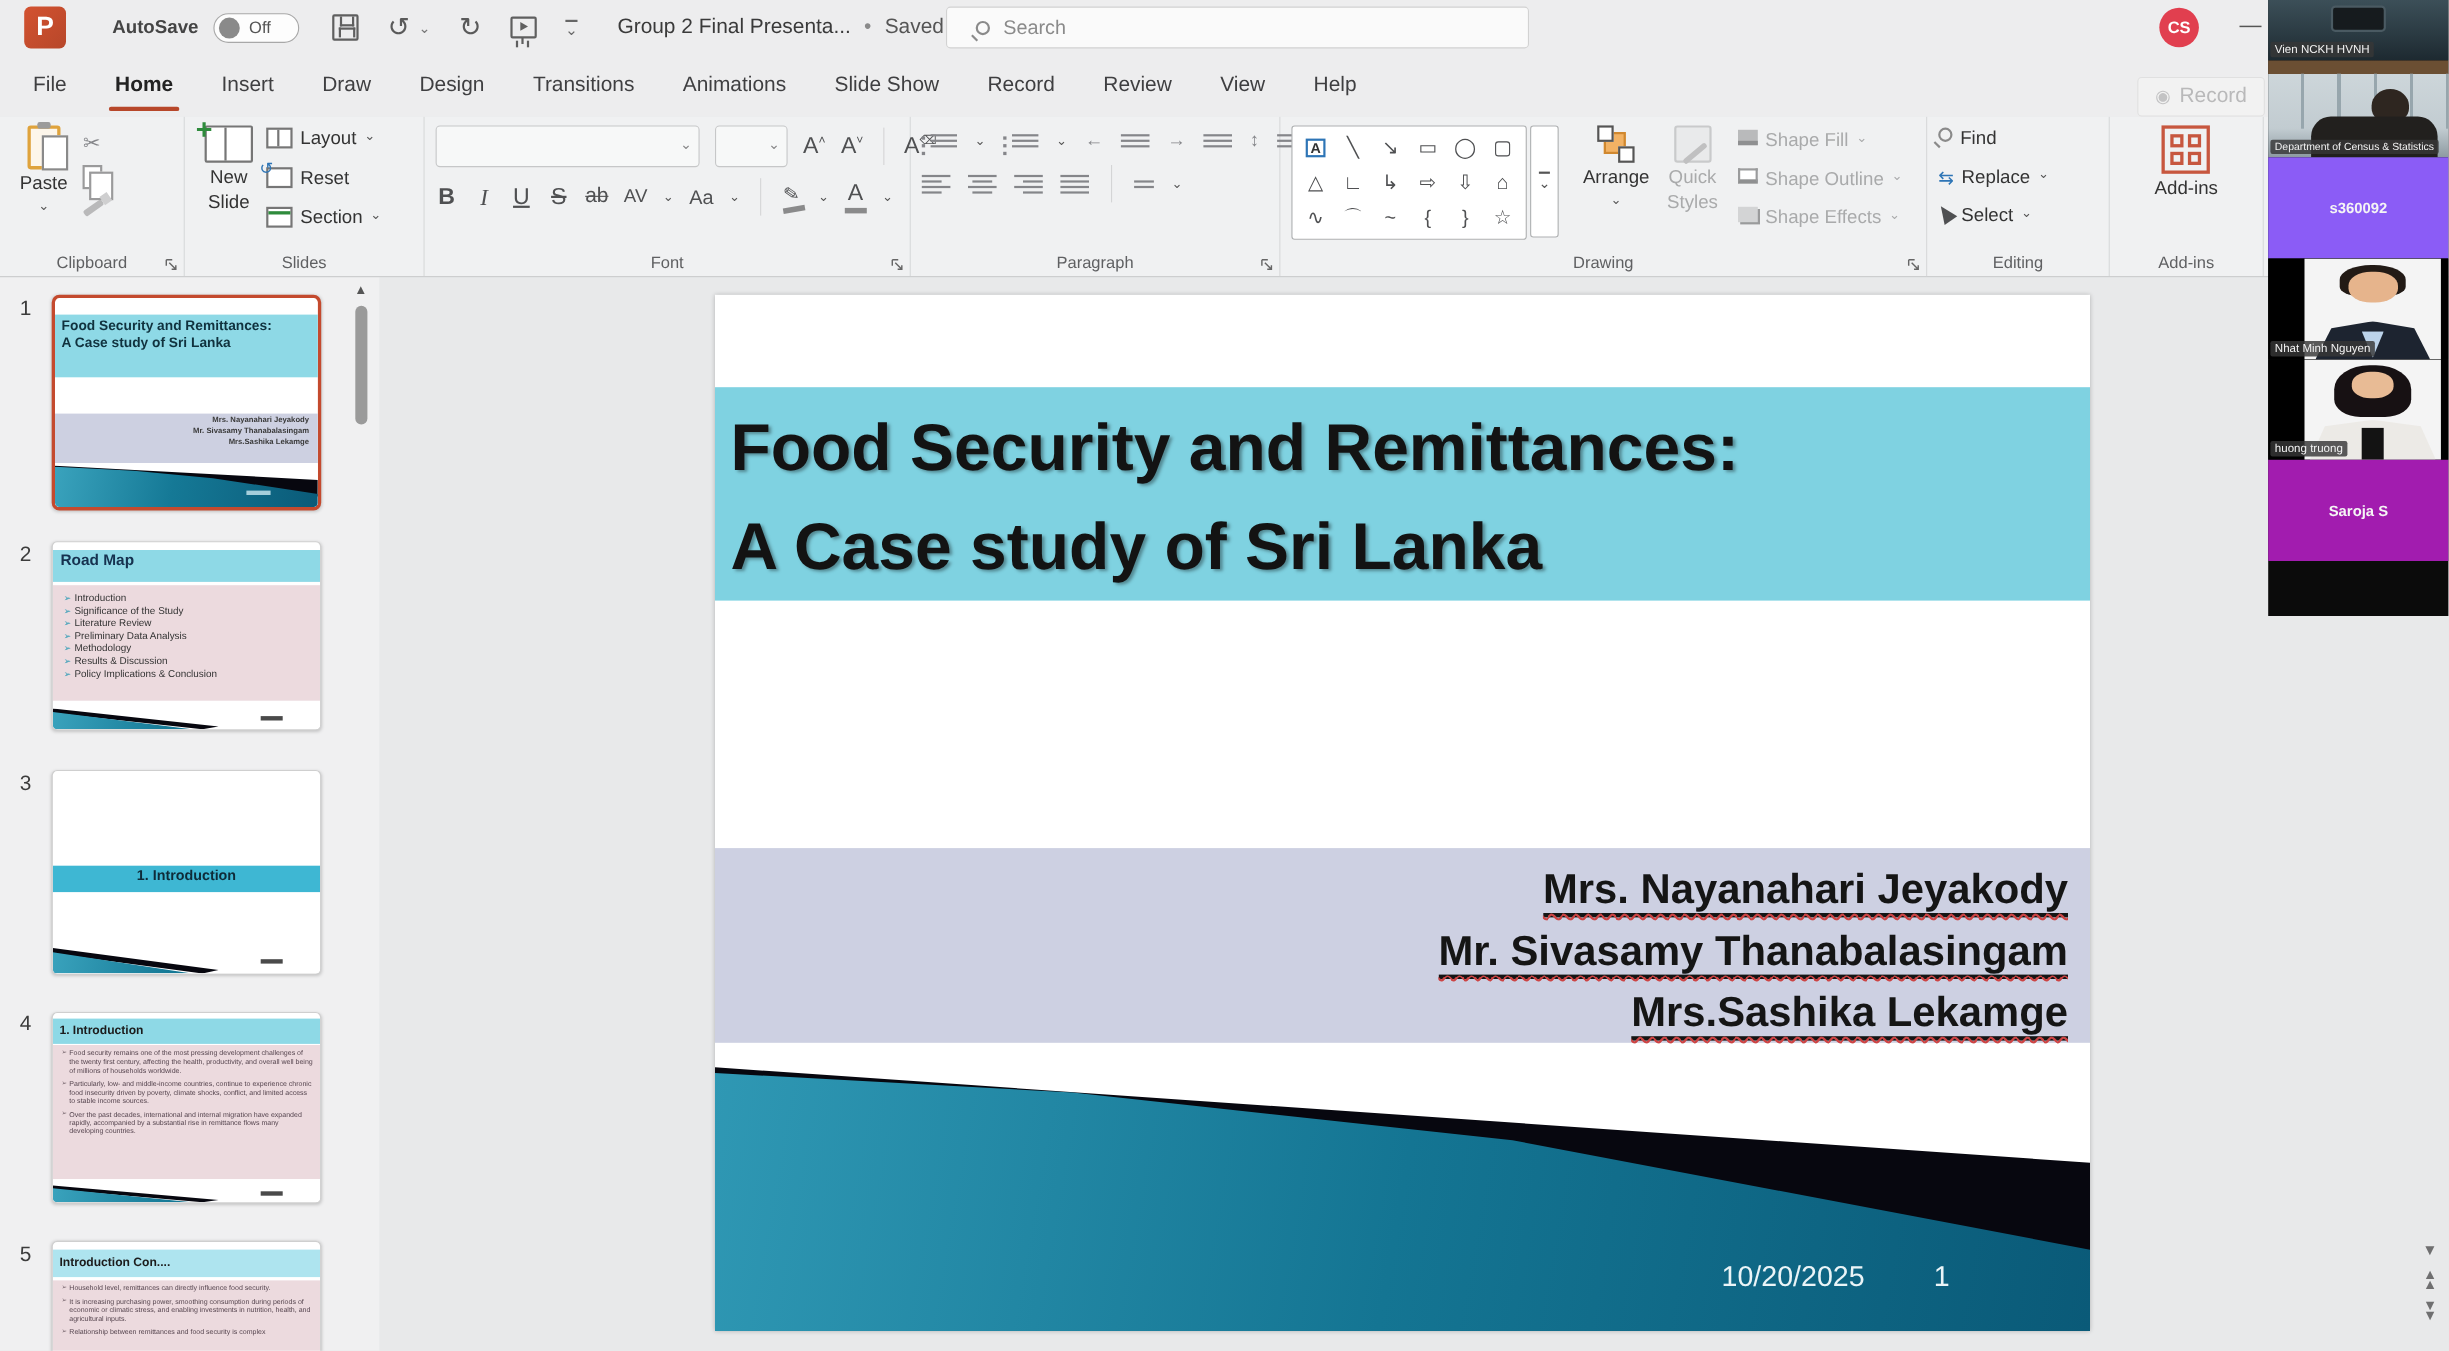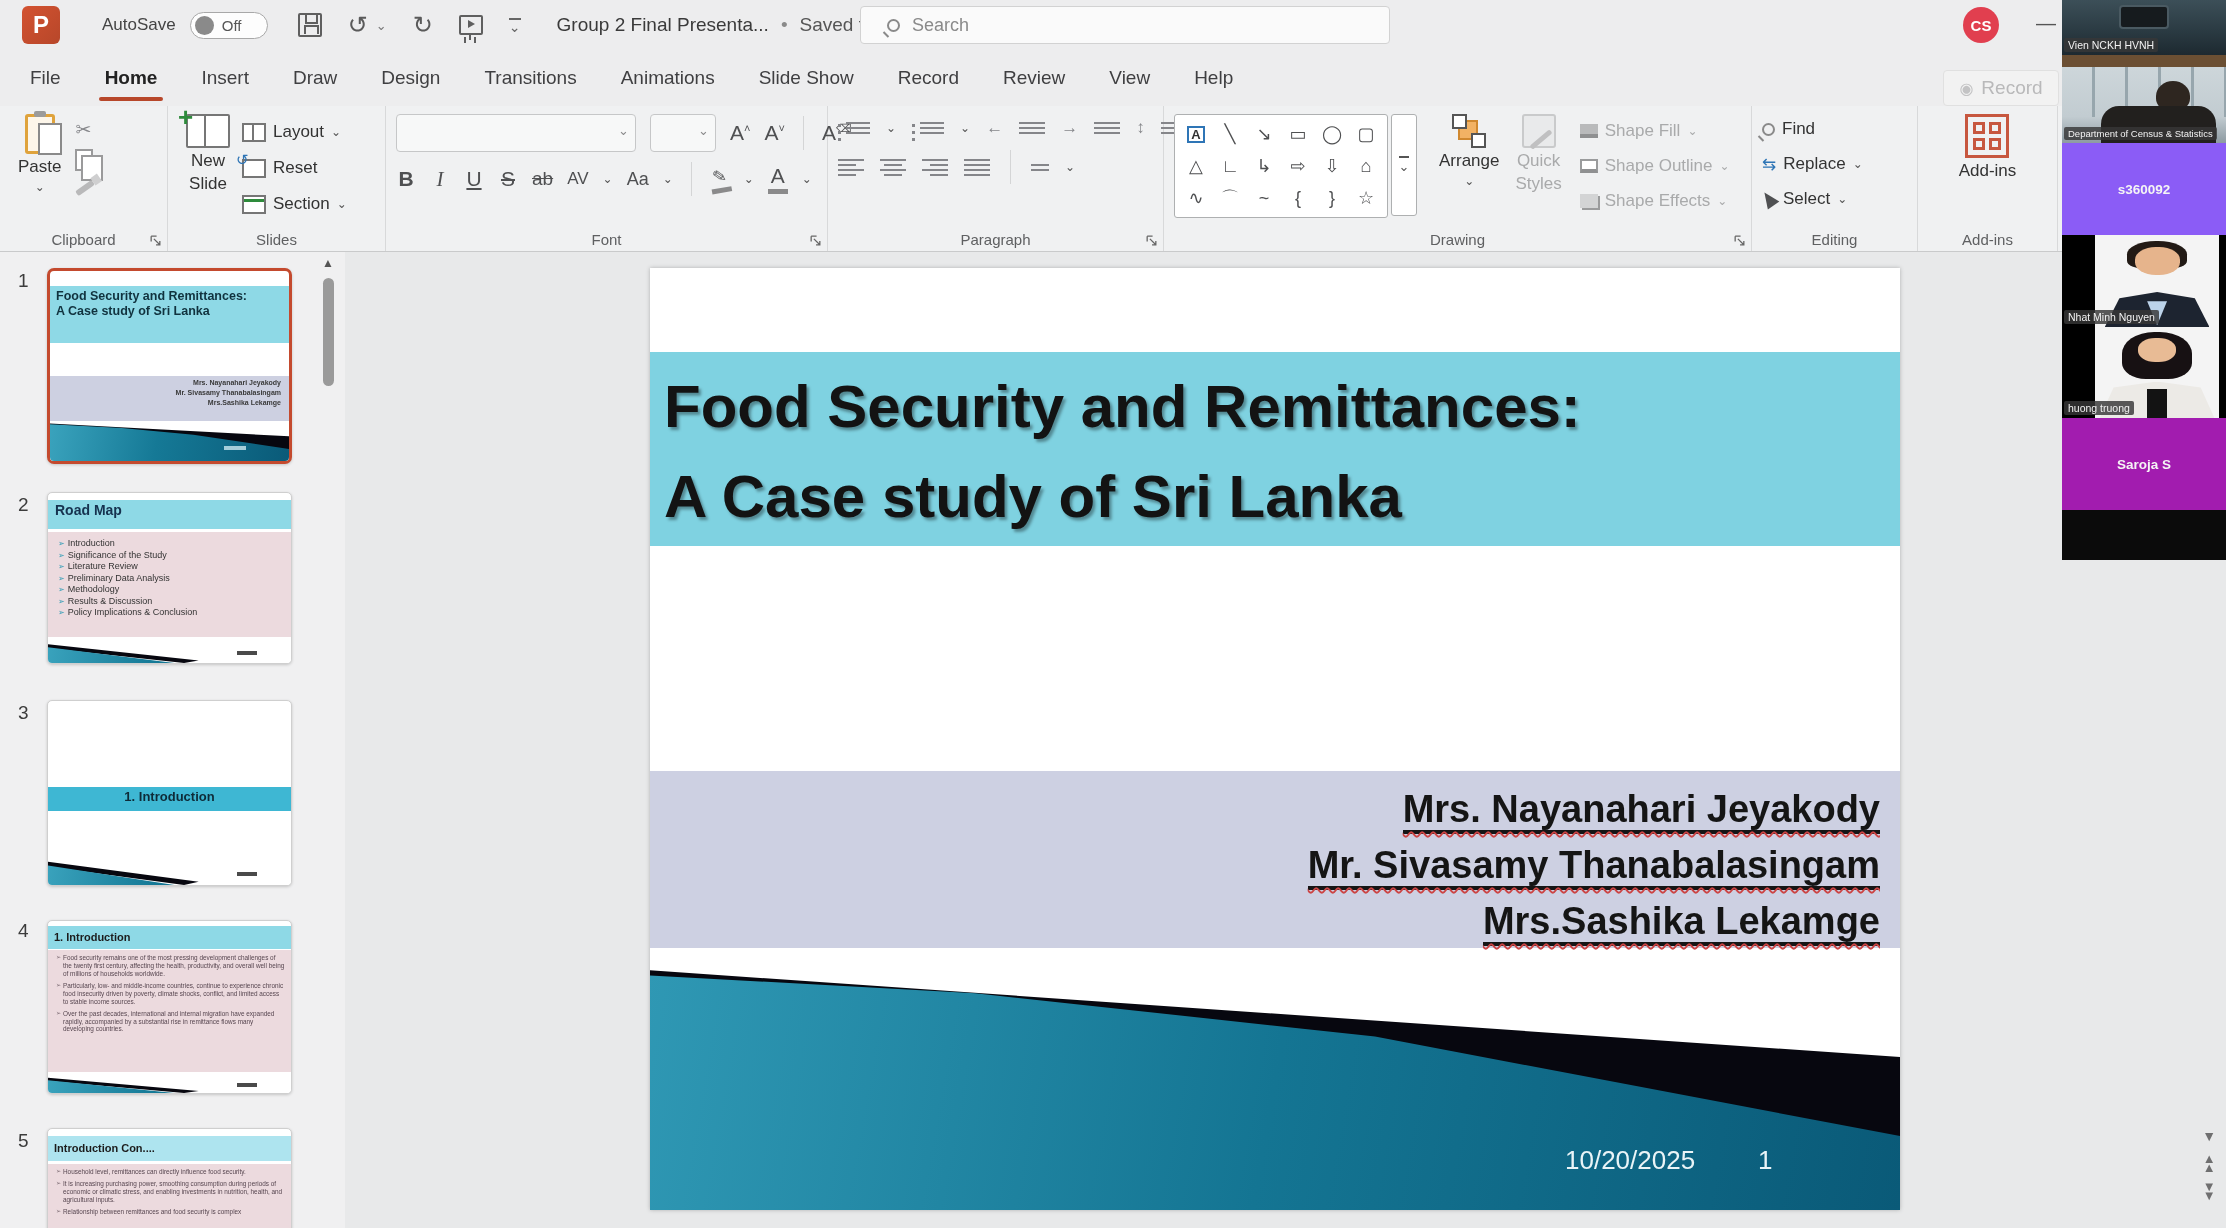--- a/index.html
+++ b/index.html
@@ -2,21 +2,21 @@
 <html><head>
 <meta charset="utf-8">
 <style>
   * { margin:0; padding:0; box-sizing:border-box; }
   html,body { width:2226px; height:1228px; overflow:hidden; }
   body { font-family:"Liberation Sans", sans-serif; background:#e8e9ea; position:relative; color:#262626; }
 
   
   .titlebar { position:absolute; top:0; left:0; width:2226px; height:50px; background:#ededee; display:flex; align-items:center; z-index:10; }
   .pp-logo { width:38px; height:38px; margin-left:22px; border-radius:6px; background:linear-gradient(135deg,#d35230,#b7472a); color:#fff; font-weight:bold; font-size:24px; display:flex; align-items:center; justify-content:center; }
-  .autosave { margin-left:42px; font-size:17px; color:#444; }
+  .autosave { margin-left:42px; font-size:17px; color:#444;font-weight:bold; }
   .toggle { margin-left:14px; width:78px; height:27px; border:1px solid #a8a8a8; border-radius:14px; background:#fdfdfd; display:flex; align-items:center; font-size:15px; color:#555; }
   .toggle .knob { width:19px; height:19px; border-radius:50%; background:#8a8a8a; margin:0 8px 0 4px; }
   .qat { display:flex; align-items:center; gap:26px; margin-left:30px; color:#5a5a5a; font-size:24px; }
   .qat .small-chevron { font-size:13px; color:#777; margin-left:-18px; }
   .floppy { width:24px; height:24px; border:2px solid #5f5f5f; border-radius:2px; position:relative; }
   .floppy:before { content:""; position:absolute; top:0; left:5px; width:9px; height:7px; border:2px solid #5f5f5f; border-top:none; }
   .floppy:after { content:""; position:absolute; bottom:1px; left:4px; width:11px; height:7px; border:2px solid #5f5f5f; border-bottom:none; }
   .present-ico { width:24px; height:20px; border:2px solid #5f5f5f; border-radius:2px; position:relative; }
   .present-ico:before { content:""; position:absolute; left:7px; top:3px; border-left:7px solid #5f5f5f; border-top:4px solid transparent; border-bottom:4px solid transparent; }
   .present-ico:after { content:""; position:absolute; left:8px; bottom:-7px; width:2px; height:6px; background:#5f5f5f; box-shadow:-5px 3px 0 0 #5f5f5f, 5px 3px 0 0 #5f5f5f; }
@@ -43,21 +43,21 @@
 
   
   .ribbon { position:absolute; top:106px; left:0; width:2226px; height:146px; background:#f0f1f2; border-bottom:1px solid #c9cacb; display:flex; z-index:8; }
   .group { position:relative; height:100%; padding:8px 10px 26px; border-right:1px solid #d8d9da; display:flex; align-items:flex-start; }
   .group-label { position:absolute; bottom:3px; left:0; right:0; text-align:center; font-size:15px; color:#5f6062; }
   .launcher { position:absolute; right:5px; bottom:4px; }
   .bigbtn { display:flex; flex-direction:column; align-items:center; font-size:17px; color:#333; gap:3px; padding:0 8px; }
   .bigbtn .chev { font-size:12px; color:#555; }
   .chev { font-size:12px; color:#555; }
   .gray { color:#a9aaab !important; }
-  .smallrow { display:flex; align-items:center; gap:7px; font-size:17px; color:#333; height:32px; }
+  .smallrow { display:flex; align-items:flex-start; gap:7px; font-size:17px; color:#333; height:32px; }
 
   .clip-ico { width:30px; height:40px; border:3px solid #dfa33c; border-radius:3px; background:#fdf6ea; position:relative; }
   .clip-ico:before { content:""; position:absolute; top:-6px; left:6px; width:12px; height:6px; background:#9b9b9b; border-radius:2px; }
   .clip-ico:after { content:""; position:absolute; right:-10px; top:6px; width:20px; height:28px; background:#fff; border:2px solid #8a8a8a; }
   .copy-ico { width:18px; height:22px; border:2px solid #9a9a9b; background:#fff; position:relative; margin-right:4px; }
   .copy-ico:before { content:""; position:absolute; left:4px; top:4px; width:18px; height:22px; border:2px solid #9a9a9b; background:#fff; }
   .painter-ico { width:20px; height:6px; background:#b9b9ba; transform:rotate(-35deg); border-radius:2px; position:relative; top:6px; }
   .painter-ico:before { content:""; position:absolute; right:-8px; top:-2px; width:8px; height:9px; background:#cfcfd0; }
   .clipboard-col { display:flex; flex-direction:column; gap:8px; margin-left:6px; align-items:flex-start; padding-top:4px; }
 

